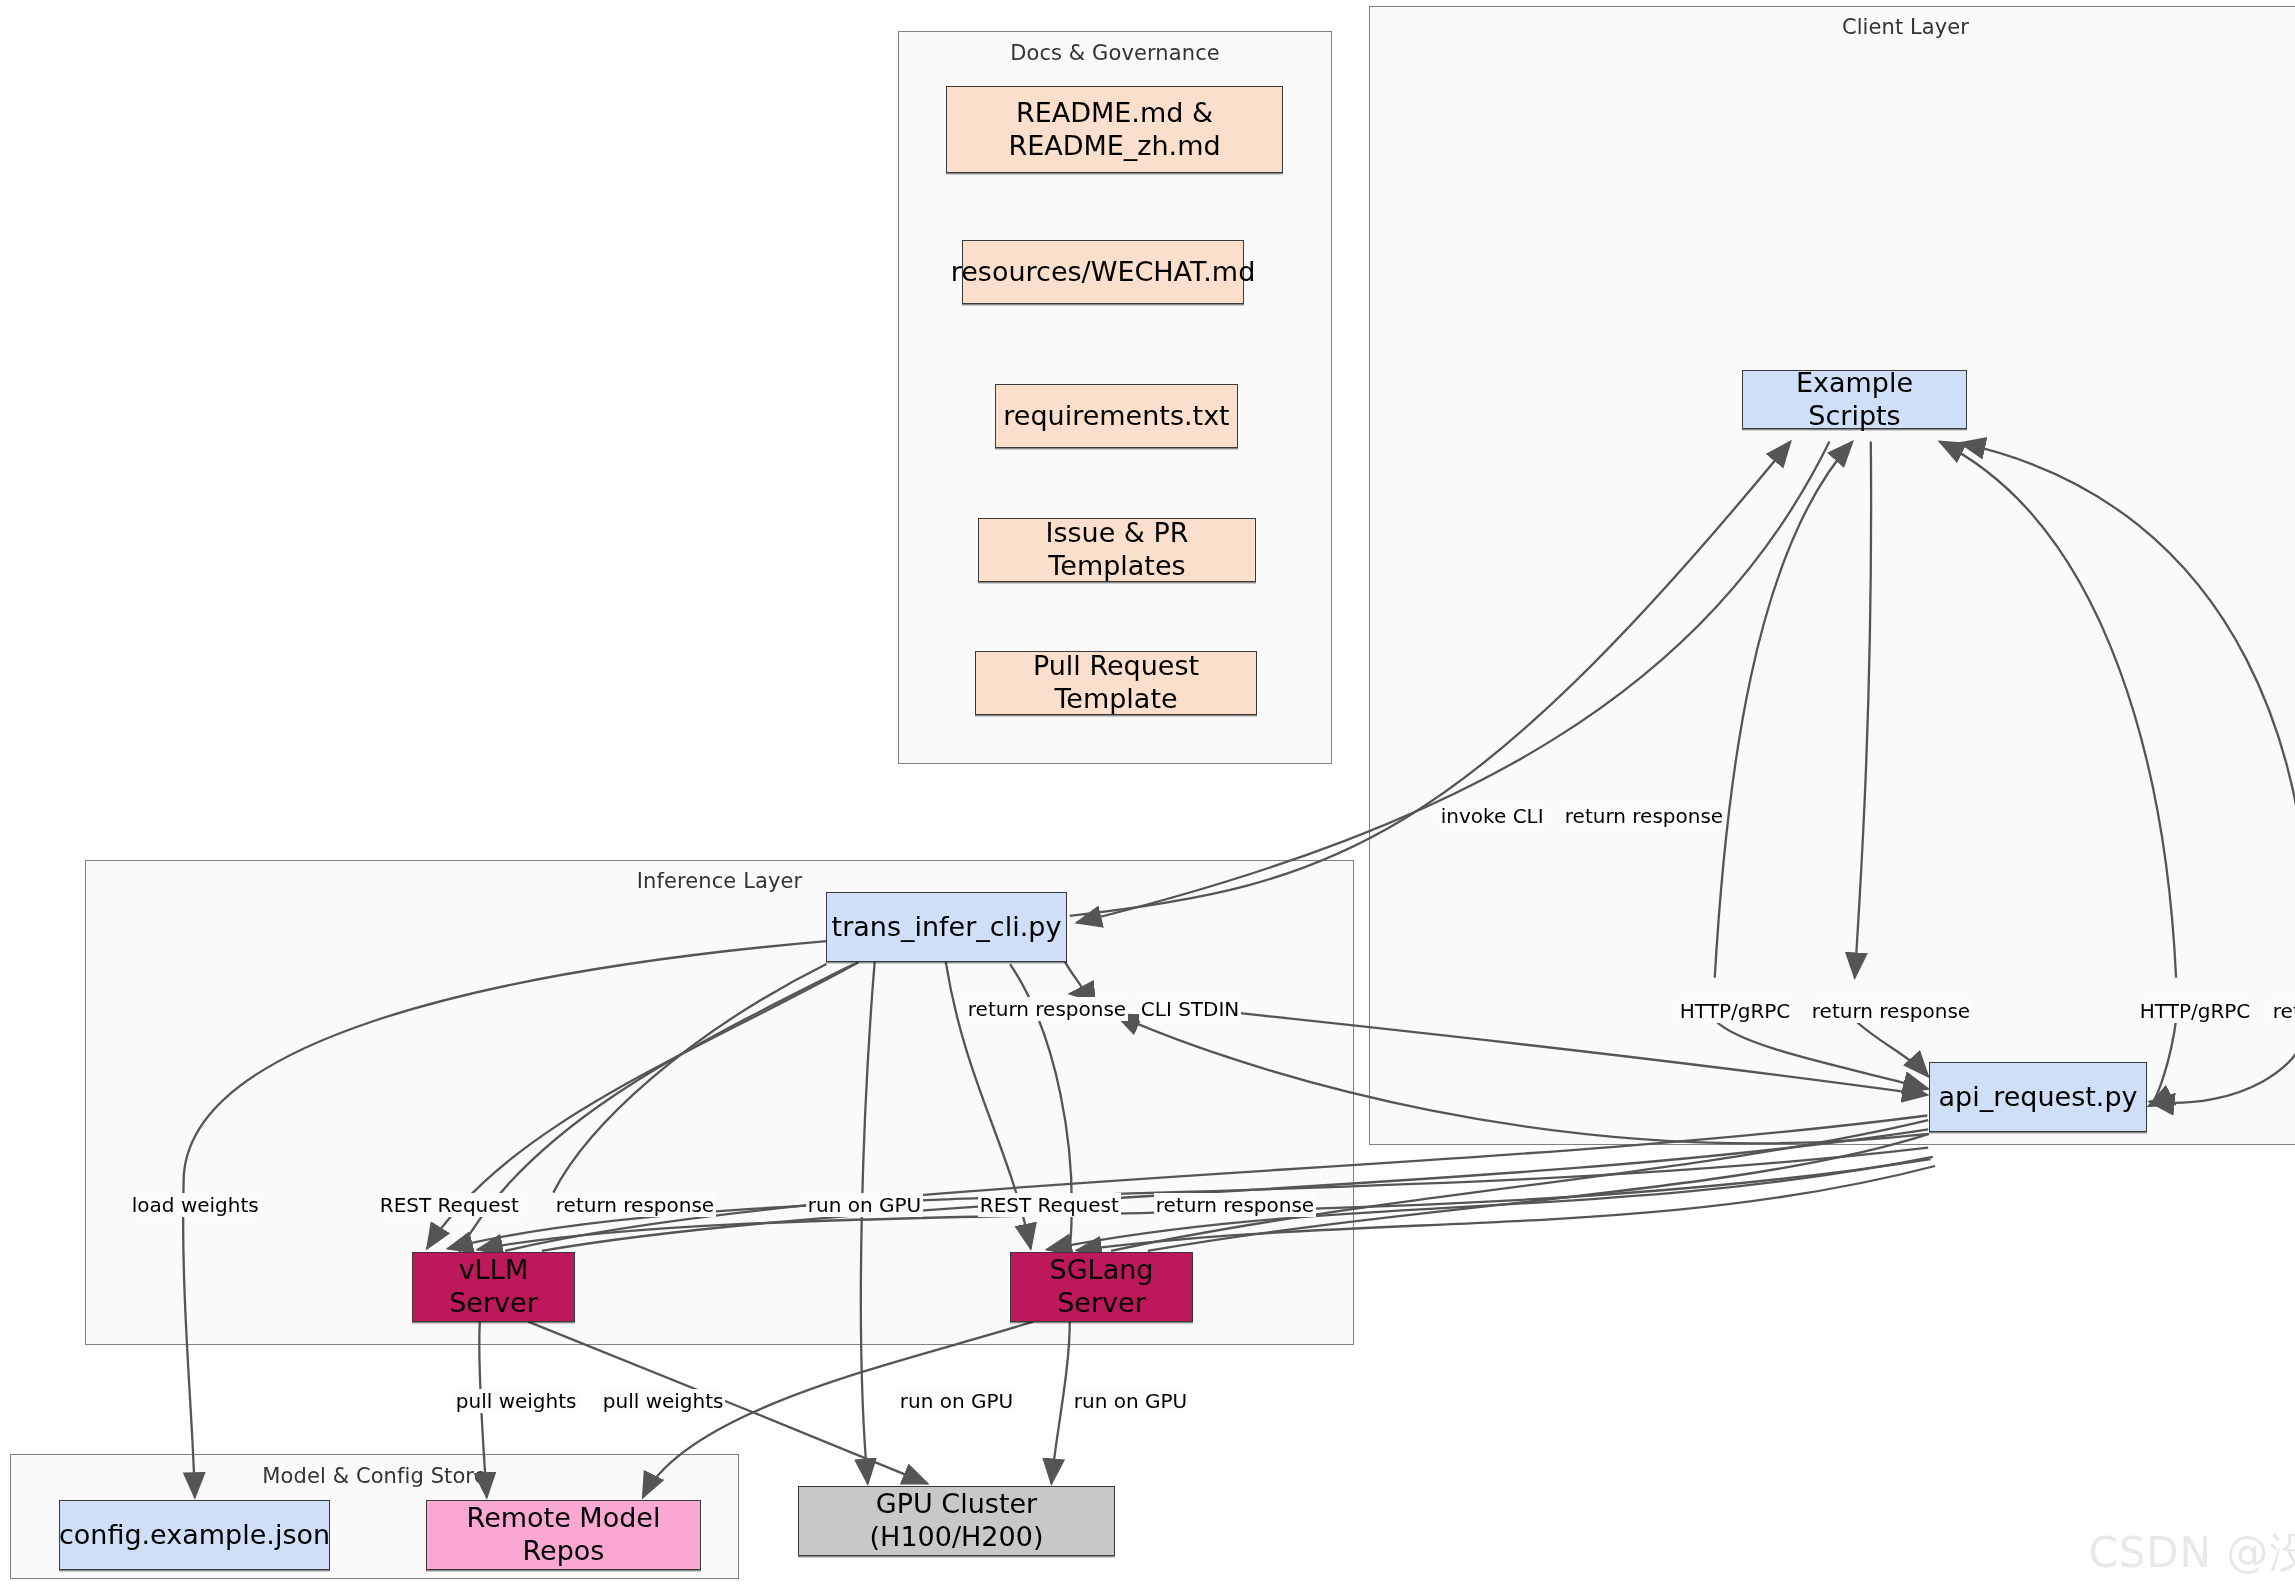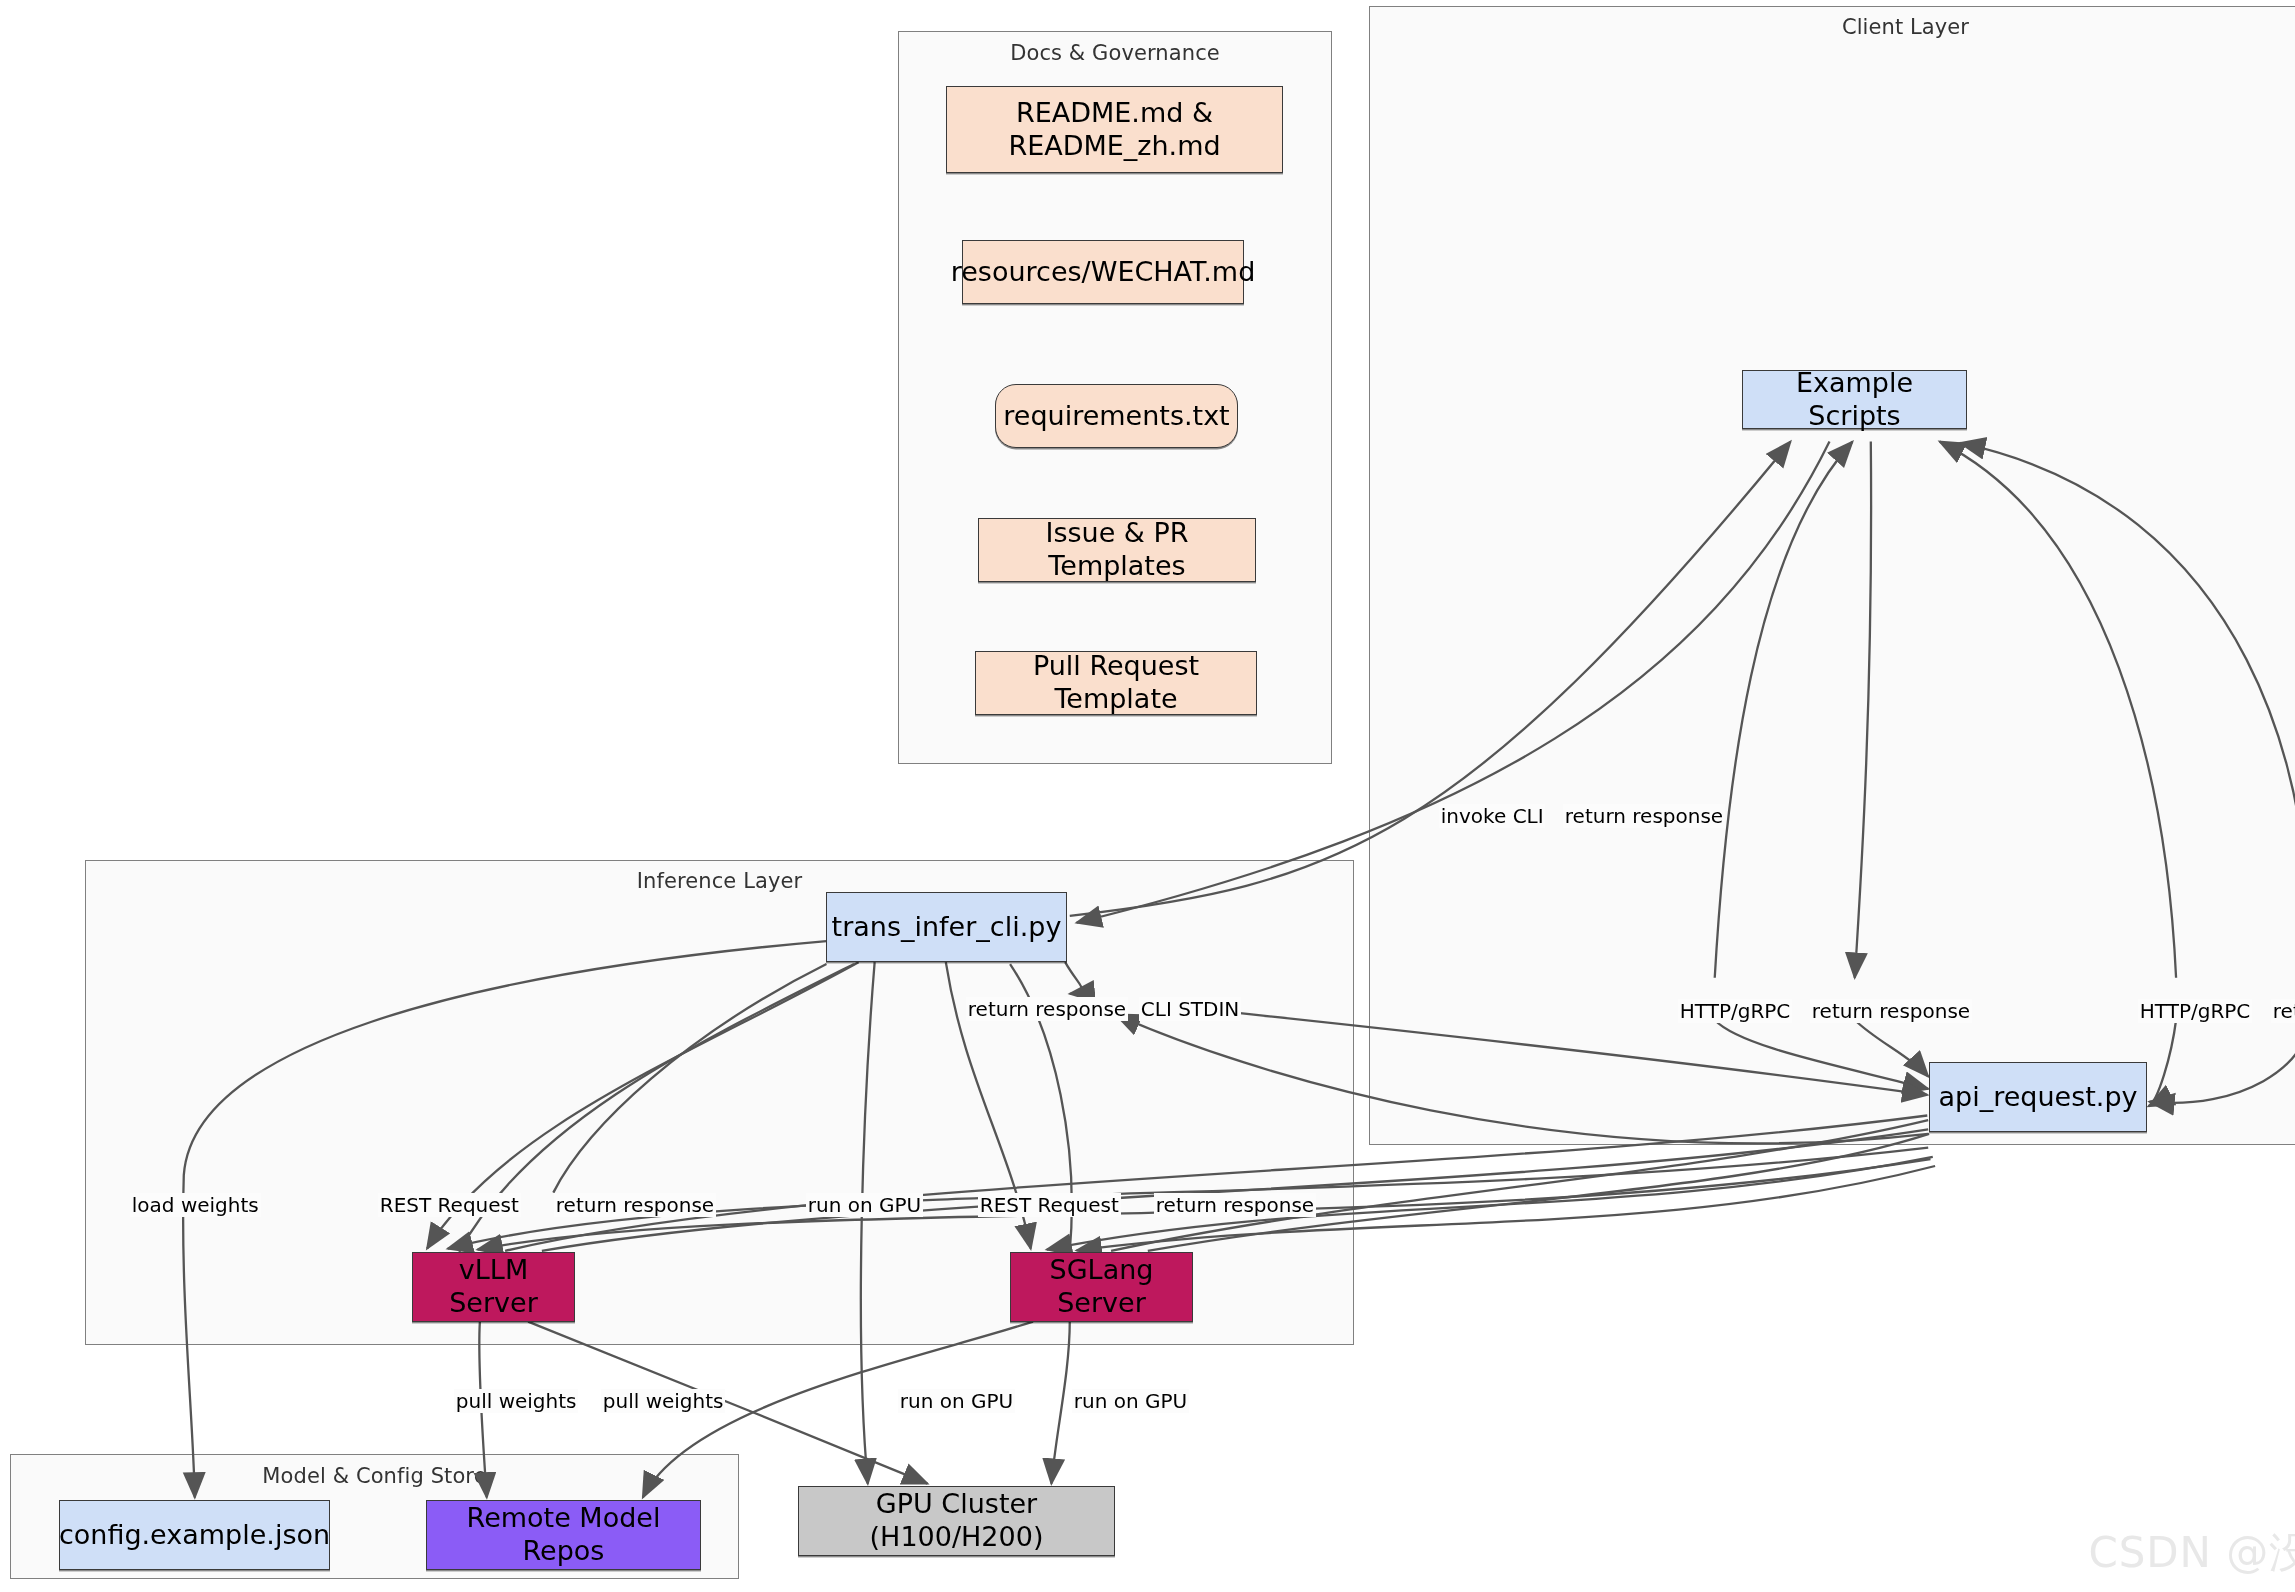--- a/index.html
+++ b/index.html
@@ -10,21 +10,21 @@
   .cluster{position:absolute;background:#fafafa;border:1.4px solid #808080;box-sizing:border-box;}
   .cluster-title{position:absolute;color:#333333;font-size:21px;white-space:nowrap;
                  text-align:center;letter-spacing:0.1px;}
   .node{position:absolute;box-sizing:border-box;border:1.4px solid #3a3a3a;
         display:flex;align-items:center;justify-content:center;text-align:center;
         color:#000000;font-size:27px;line-height:1.22;padding:1.8px 4.6px;
         box-shadow:0 1.4px 0 rgba(0,0,0,.45);}
   .n-blue{background:#cfdff7;}
   .n-peach{background:#fadfcd;}
   .n-orange{background:#be185d;}
-  .n-green{background:#8b5cf6;text-align:center;}
+  .n-green{background:#f9a8d4;text-align:center;}
   .n-grey{background:#c8c8c8;}
   .elabel{position:absolute;background:#fcfcfc;color:#000000;font-size:20px;
           white-space:nowrap;padding:0.9px 1.8px;line-height:1.1;}
   .watermark{position:absolute;right:7.3px;bottom:11px;font-size:42px;color:#e8e8e8;
              white-space:nowrap;letter-spacing:0.9px;}
 </style>
 </head>
 <body>
 
 <div id="stage">
@@ -104,21 +104,21 @@
   </svg>
 
   <div class="node n-peach" style="left:946px;top:86px;width:337px;height:87px;">
     <span><span>README.md &amp;<br>README_zh.md</span></span>
   </div>
 
   <div class="node n-peach" style="left:962px;top:240px;width:282px;height:64px;">
     <span>resources/WECHAT.md</span>
   </div>
 
-  <div class="node n-peach" style="left:995px;top:384px;width:243px;height:64px;border-radius:21px;">
+  <div class="node n-peach" style="left:995px;top:384px;width:243px;height:64px;">
     <span>requirements.txt</span>
   </div>
 
   <div class="node n-peach" style="left:978px;top:518px;width:278px;height:64px;">
     <span>Issue &amp; PR Templates</span>
   </div>
 
   <div class="node n-peach" style="left:975px;top:651px;width:282px;height:64px;">
     <span>Pull Request Template</span>
   </div>

